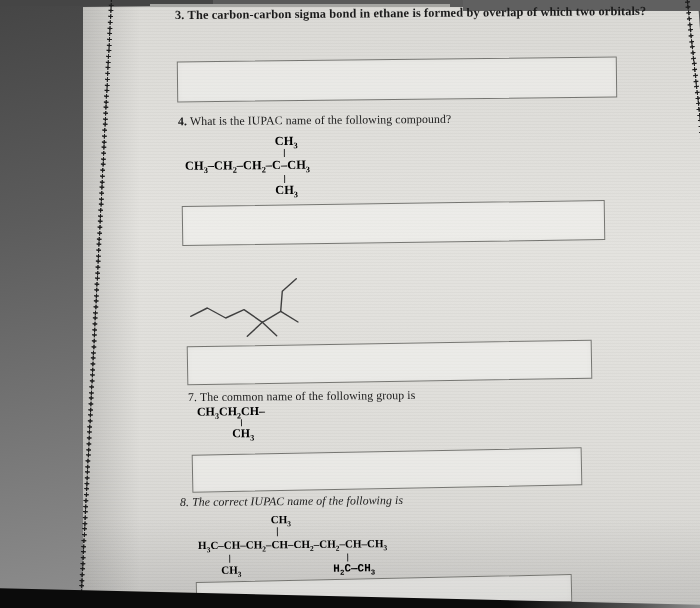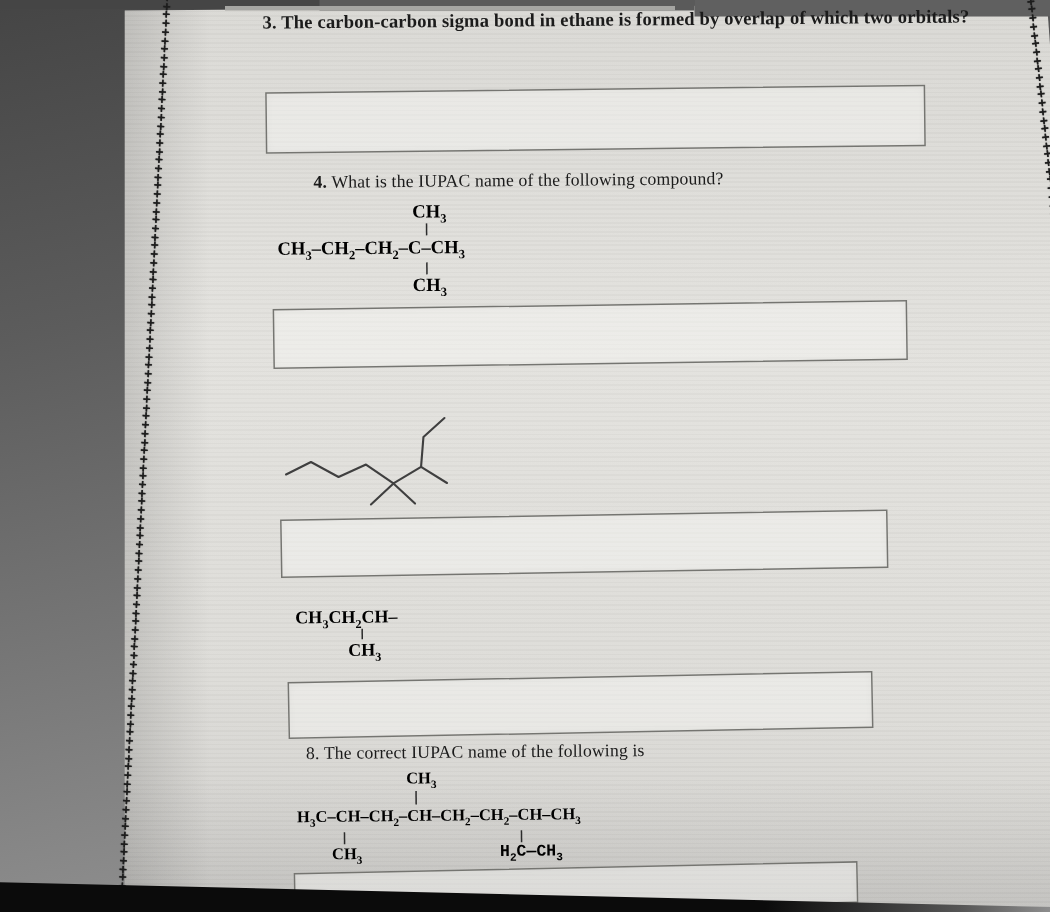--- a/index.html
+++ b/index.html
@@ -287,21 +287,21 @@
 +
 +
 +
 +</div>
 
   <div class="q q3" style="left:175px;top:4px;">
     <div class="qtext"><span>3.</span> <span>The carbon-carbon sigma bond in ethane is formed by overlap of which two orbitals?</span></div>
   </div>
   <div class="answer-box" style="left:177px;top:59px;width:438px;height:39px;transform:rotate(-0.65deg);"></div>
 
-  <div class="q" style="left:178px;top:113px;margin-left:31px;">
+  <div class="q" style="left:178px;top:113px;">
     <div class="qtext"><span class="num-bold">4.</span> <span>What is the IUPAC name of the following compound?</span></div>
   </div>
   <div class="chem" style="left:185px;top:133px;width:180px;height:66px;font-size:12.4px;transform:rotate(-0.5deg);">
     <span style="left:90px;top:1px;">CH<sub>3</sub></span>
     <div class="bond" style="left:98.5px;top:16px;height:8px;"></div>
     <span style="left:0;top:25px;">CH<sub>3</sub>–CH<sub>2</sub>–CH<sub>2</sub>–C–CH<sub>3</sub></span>
     <div class="bond" style="left:98.5px;top:42px;height:8px;"></div>
     <span style="left:90px;top:50px;">CH<sub>3</sub></span>
   </div>
   <div class="answer-box" style="left:182px;top:203px;width:421px;height:38px;transform:rotate(-0.8deg);"></div>
@@ -310,28 +310,31 @@
     <g stroke="#3f3f3f" stroke-width="1.4" fill="none" stroke-linecap="round" stroke-linejoin="round">
       <polyline points="8.7,42.3 25.3,34 43.7,44 62,35.7 80.3,48.3 98.7,37.3"></polyline>
       <line x1="80.3" y1="48.3" x2="65.3" y2="62.3"></line>
       <line x1="80.3" y1="48.3" x2="94.7" y2="61.7"></line>
       <line x1="98.7" y1="37.3" x2="116" y2="48"></line>
       <polyline points="98.7,37.3 100.3,17.3 114.3,4.7"></polyline>
     </g>
   </svg>
   <div class="answer-box" style="left:187px;top:343px;width:403px;height:37px;transform:rotate(-0.95deg);"></div>
 
+  <div class="q" style="left:188px;top:389px;">
+    <div class="qtext"><span>7.</span> <span>The common name of the following group is</span></div>
+  </div>
   <div class="chem" style="left:197px;top:404px;width:120px;height:42px;font-size:12px;transform:rotate(-0.6deg);">
     <span style="left:0;top:0;">CH<sub>3</sub>CH<sub>2</sub>CH–</span>
     <div class="bond" style="left:44px;top:15px;height:6.5px;"></div>
     <span style="left:35px;top:22px;">CH<sub>3</sub></span>
   </div>
   <div class="answer-box" style="left:192px;top:451px;width:388px;height:36px;transform:rotate(-1.1deg);"></div>
 
-  <div class="q" style="left:204px;top:494px;">
+  <div class="q" style="left:180px;top:494px;font-style:italic;">
     <div class="qtext"><span>8.</span> <span>The correct IUPAC name of the following is</span></div>
   </div>
   <div class="chem" style="left:198px;top:509px;width:210px;height:64px;font-size:11px;font-weight:600;transform:rotate(-0.6deg);">
     <span style="left:73px;top:4px;">CH<sub>3</sub></span>
     <div class="bond" style="left:79px;top:18px;height:9px;"></div>
     <span style="left:0;top:29px;">H<sub>3</sub>C–CH–CH<sub>2</sub>–CH–CH<sub>2</sub>–CH<sub>2</sub>–CH–CH<sub>3</sub></span>
     <div class="bond" style="left:31px;top:45px;height:8px;"></div>
     <span style="left:23px;top:54px;">CH<sub>3</sub></span>
     <div class="bond" style="left:149px;top:45px;height:8px;"></div>
     <span style="left:135px;top:54px;font-family:Liberation Mono, monospace;">H<sub>2</sub>C—CH<sub>3</sub></span>

